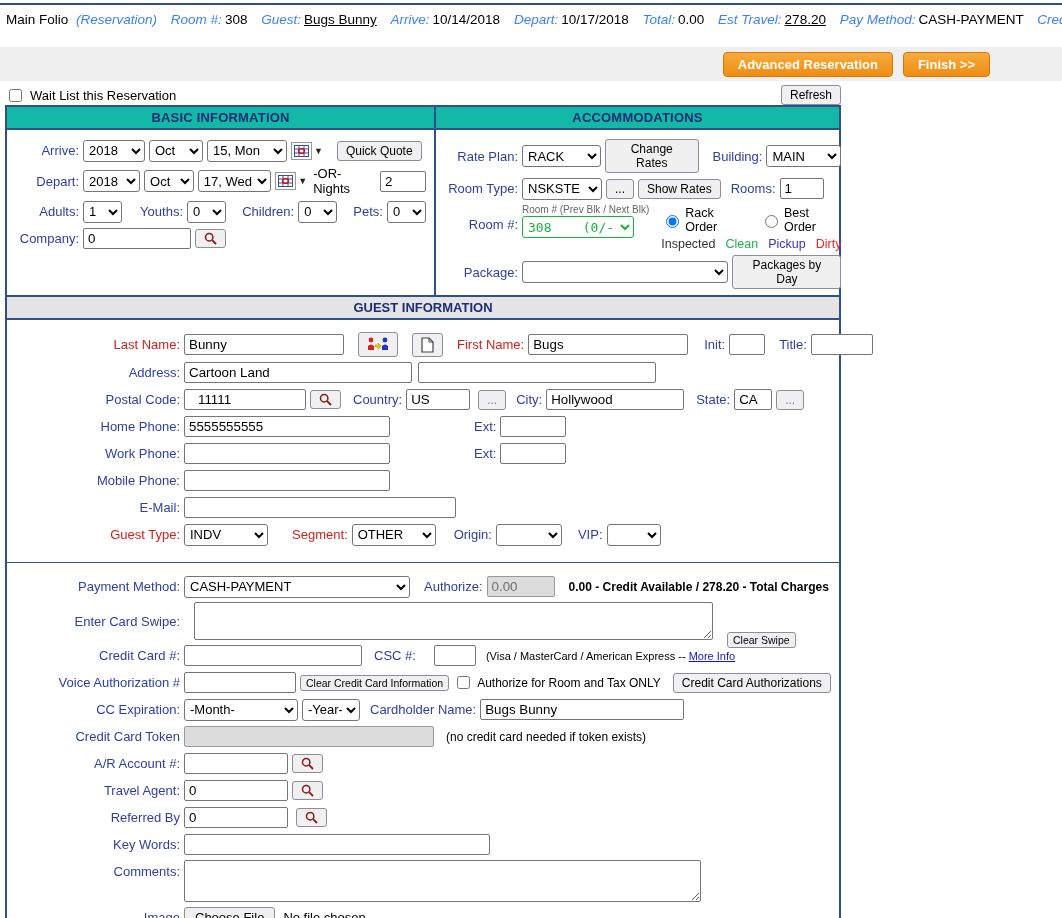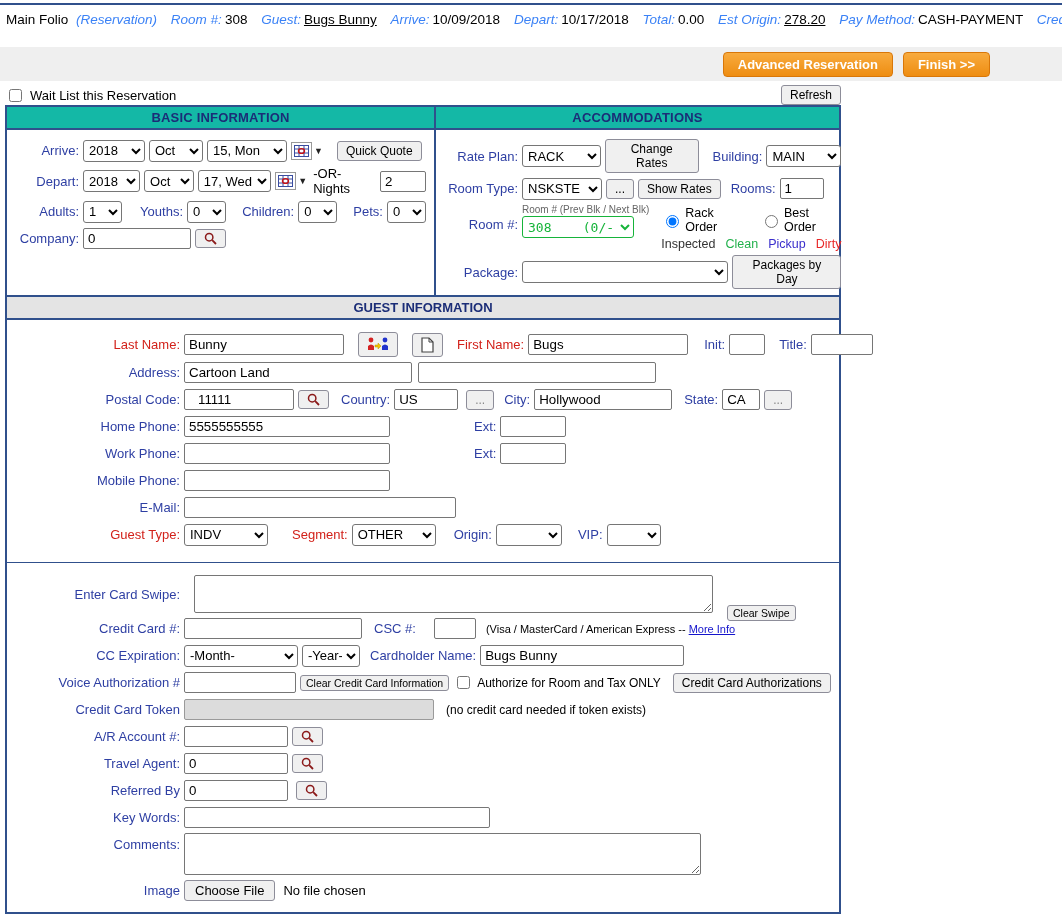--- a/index.html
+++ b/index.html
@@ -82,24 +82,24 @@
 </head>
 <body>
 
 <div class="topline"></div>
 
 <div class="pagehead">
   <span>Main Folio</span>
   <span class="it first">(Reservation)</span>
   <span class="it">Room #:</span><span class="val">308</span>
   <span class="it">Guest:</span><span class="val link">Bugs Bunny</span>
-  <span class="it">Arrive:</span><span class="val">10/09/2018</span>
+  <span class="it">Arrive:</span><span class="val">10/14/2018</span>
   <span class="it">Depart:</span><span class="val">10/17/2018</span>
   <span class="it">Total:</span><span class="val">0.00</span>
-  <span class="it">Est Origin:</span><span class="val link">278.20</span>
+  <span class="it">Est Travel:</span><span class="val link">278.20</span>
   <span class="it">Pay Method:</span><span class="val">CASH-PAYMENT</span>
   <span class="it">Credit Limit:</span>
 </div>
 
 <div class="graybar">
   <button class="btn-orange">Advanced Reservation</button>
   <button class="btn-orange">Finish &gt;&gt;</button>
 </div>
 
 <div class="waitrow">
@@ -259,21 +259,21 @@
       <span class="lbl" style="margin-left:10px">Title:</span>
       <input class="txt" style="width: 62px;" value="">
     </div>
     <div class="row">
       <span class="lbl lblG">Address:</span>
       <input class="txt" style="width: 228px;" value="Cartoon Land">
       <input class="txt" style="width: 238px; margin-left: 2px;" value="">
     </div>
     <div class="row">
       <span class="lbl lblG">Postal Code:</span>
-      <input class="txt" style="width: 110px; padding-left: 13px;" value="11111">
+      <input class="txt" style="width: 122px; padding-left: 13px;" value="11111">
       <button class="btn iconbtn">
         <svg width="13" height="13">
             <circle cx="5.2" cy="5.2" r="3.7" fill="none" stroke="#8b1a1a" stroke-width="1.5"></circle>
             <line x1="8.2" y1="8.2" x2="12" y2="12" stroke="#8b1a1a" stroke-width="1.8"></line>
           </svg>
       </button>
       <span class="lbl" style="margin-left:8px">Country:</span>
       <input class="txt" style="width: 64px;" value="US">
       <button class="btn" style="margin-left:4px;color:#888">...</button>
       <span class="lbl" style="margin-left:6px">City:</span>
@@ -310,46 +310,53 @@
       <span class="lbl" style="margin-left:14px">Origin:</span>
       <select style="width:66px"><option></option></select>
       <span class="lbl" style="margin-left:12px">VIP:</span>
       <select style="width:54px"><option></option></select>
     </div>
   </div>
 
   <div class="divider"></div>
 
   <div style="padding:2px 0 6px 0;">
+    <div class="row">
+      <span class="lbl lblG">Payment Method:</span>
+      <select style="width:226px"><option>CASH-PAYMENT</option></select>
+      <span class="lbl" style="margin-left:10px">Authorize:</span>
+      <input class="txt disabled" disabled="" style="width: 68px;" value="0.00">
+      <span class="bold12" style="margin-left:10px">0.00 - Credit Available  /  278.20 - Total Charges</span>
+    </div>
     <div class="row swipewrap">
       <span class="lbl lblG" style="align-self:center">Enter Card Swipe:</span>
       <textarea style="width: 519px; height: 38px;"></textarea>
       <button class="btn small" style="margin-bottom:-8px">Clear Swipe</button>
     </div>
     <div class="row">
       <span class="lbl lblG">Credit Card #:</span>
       <input class="txt" style="width: 178px;" value="">
       <span class="lbl" style="margin-left:8px">CSC #:</span>
       <input class="txt" style="width: 42px; margin-left: 14px;" value="">
       <span class="note11" style="margin-left:6px"><span>(Visa / MasterCard / American Express --</span> <span class="link">More Info</span></span>
-    </div>
-    <div class="row">
-      <span class="lbl lblG">CC Expiration:</span>
-      <select style="width:114px"><option>-Month-</option></select>
-      <select style="width:58px"><option>-Year-</option></select>
-      <span class="lbl" style="margin-left:6px">Cardholder Name:</span>
-      <input class="txt" style="width: 204px;" value="Bugs Bunny">
     </div>
     <div class="row">
       <span class="lbl lblG">Voice Authorization #</span>
       <input class="txt" style="width: 112px;" value="">
       <button class="btn small">Clear Credit Card Information</button>
       <input type="checkbox" style="margin-left: 4px;">
       <span class="note12">Authorize for Room and Tax ONLY</span>
       <button class="btn" style="margin-left:8px">Credit Card Authorizations</button>
+    </div>
+    <div class="row">
+      <span class="lbl lblG">CC Expiration:</span>
+      <select style="width:114px"><option>-Month-</option></select>
+      <select style="width:58px"><option>-Year-</option></select>
+      <span class="lbl" style="margin-left:6px">Cardholder Name:</span>
+      <input class="txt" style="width: 204px;" value="Bugs Bunny">
     </div>
     <div class="row">
       <span class="lbl lblG">Credit Card Token</span>
       <input class="txt disabled" disabled="" style="width: 250px;">
       <span class="note12" style="margin-left:8px">(no credit card needed if token exists)</span>
     </div>
     <div class="row">
       <span class="lbl lblG">A/R Account #:</span>
       <input class="txt" style="width: 104px;" value="">
       <button class="btn iconbtn">

